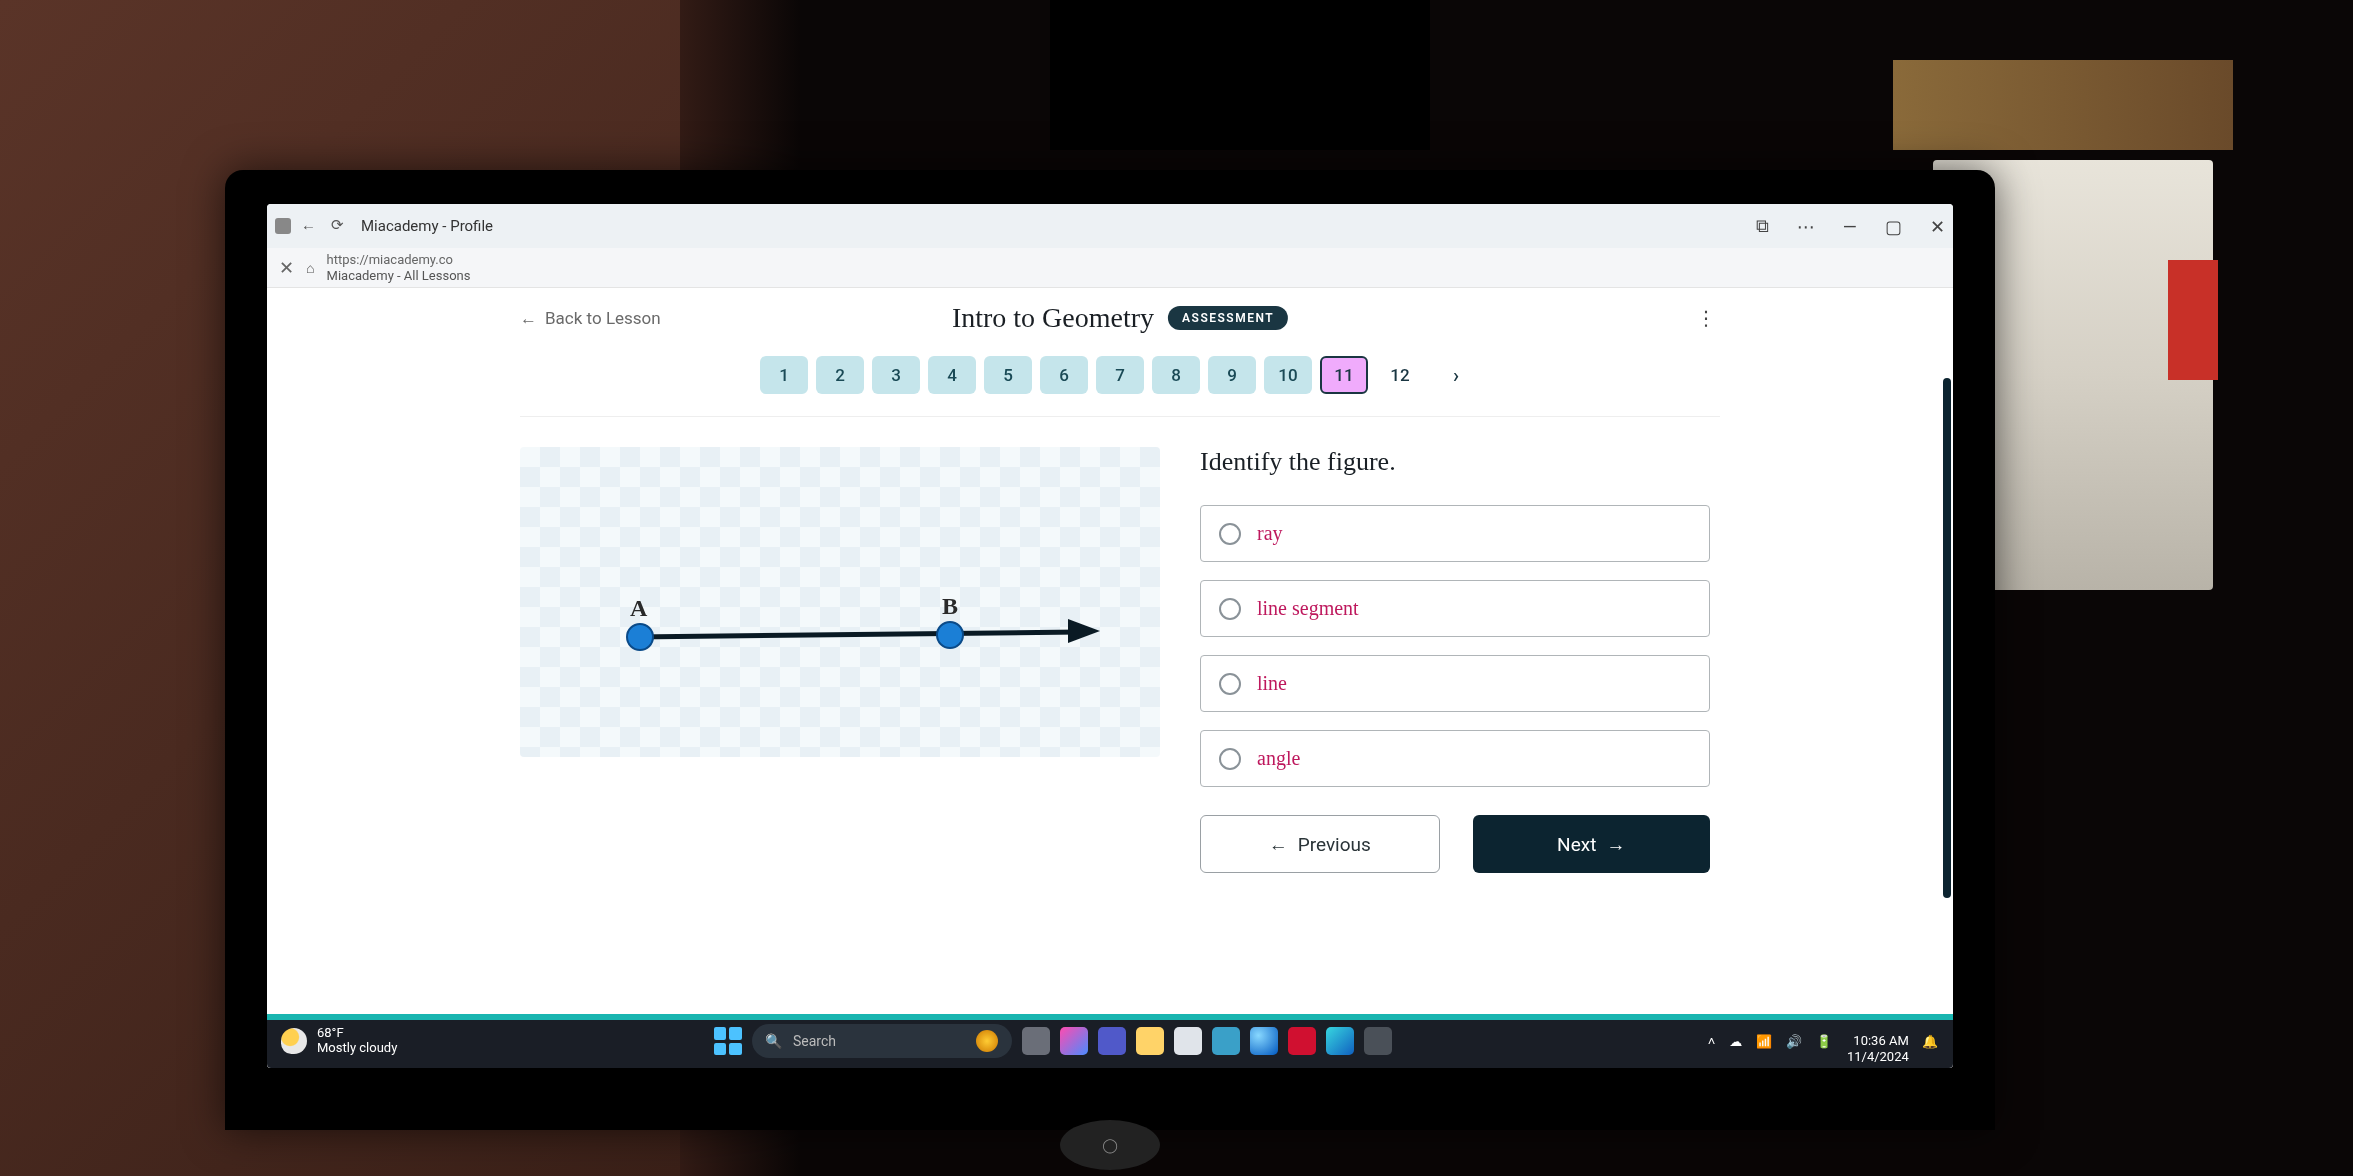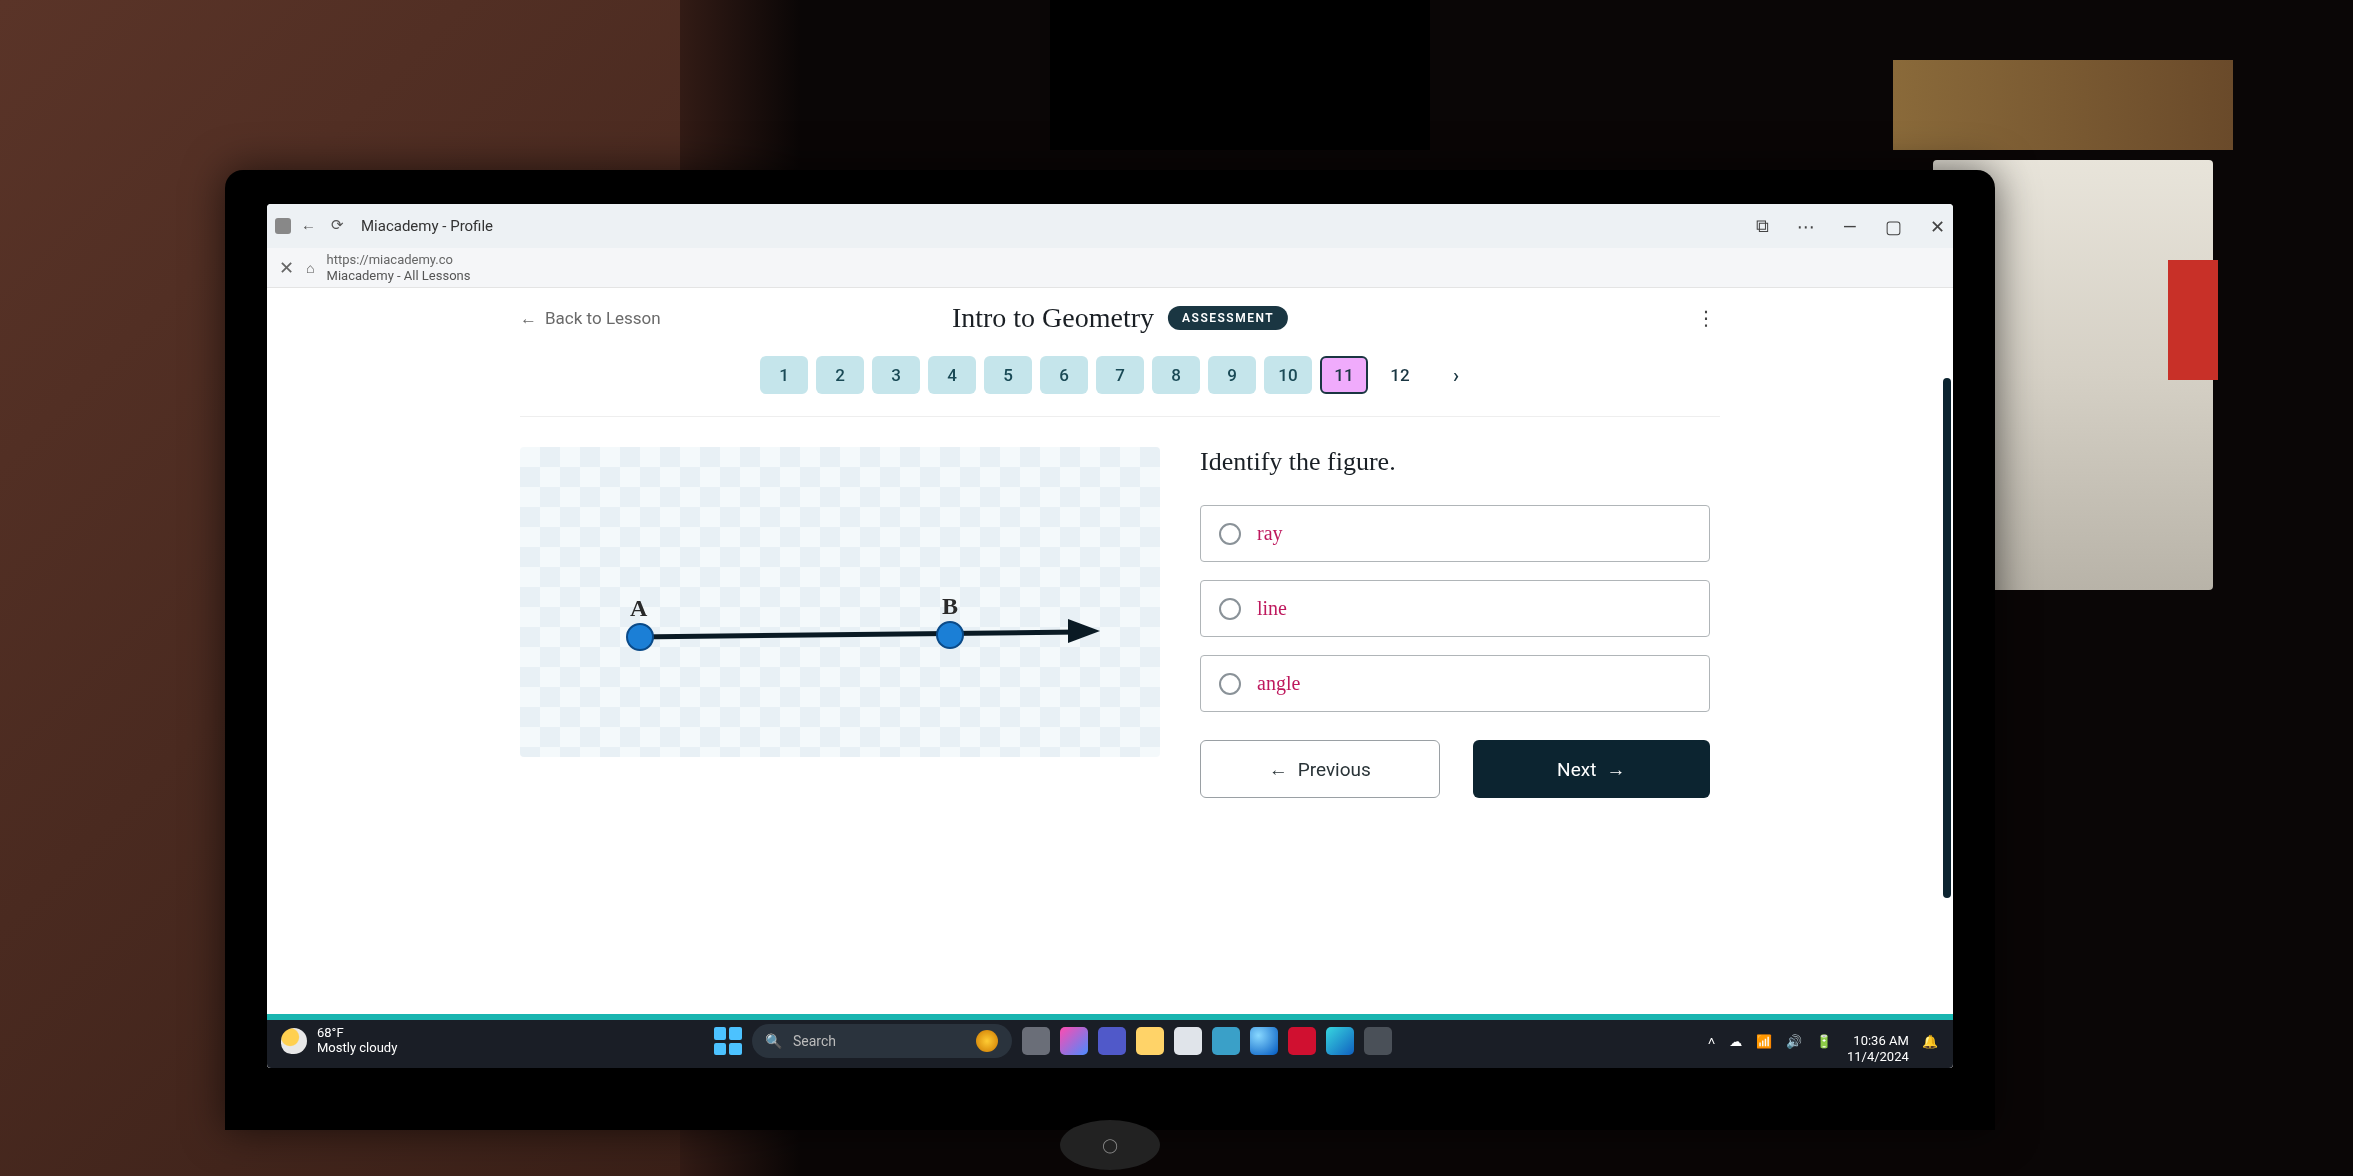--- a/index.html
+++ b/index.html
@@ -311,20 +311,24 @@
             <span class="fig-label" style="left:110px; top:148px;">A</span>
             <span class="fig-label" style="left:422px; top:146px;">B</span>
           </div>
 
           <div class="answer-col">
             <div class="question-text">Identify the figure.</div>
             <div id="options">
                 <div class="option">
                   <span class="radio"></span>
                   <span>ray</span>
+                </div>
+                <div class="option">
+                  <span class="radio"></span>
+                  <span>line segment</span>
                 </div>
                 <div class="option">
                   <span class="radio"></span>
                   <span>line</span>
                 </div>
                 <div class="option">
                   <span class="radio"></span>
                   <span>angle</span>
                 </div>
               </div>

